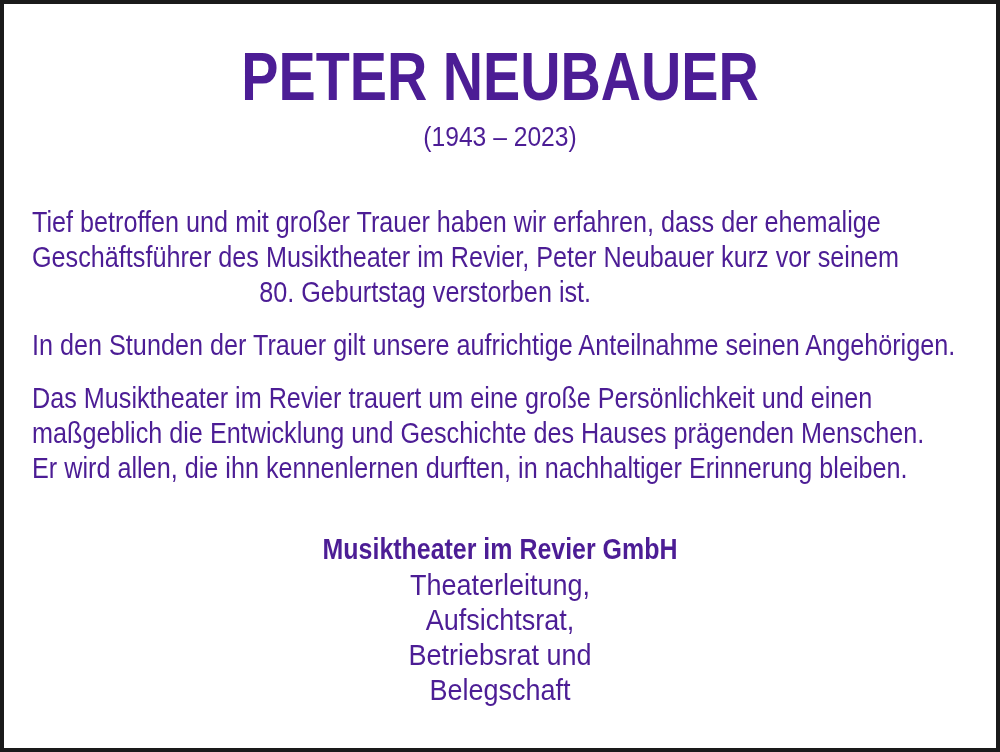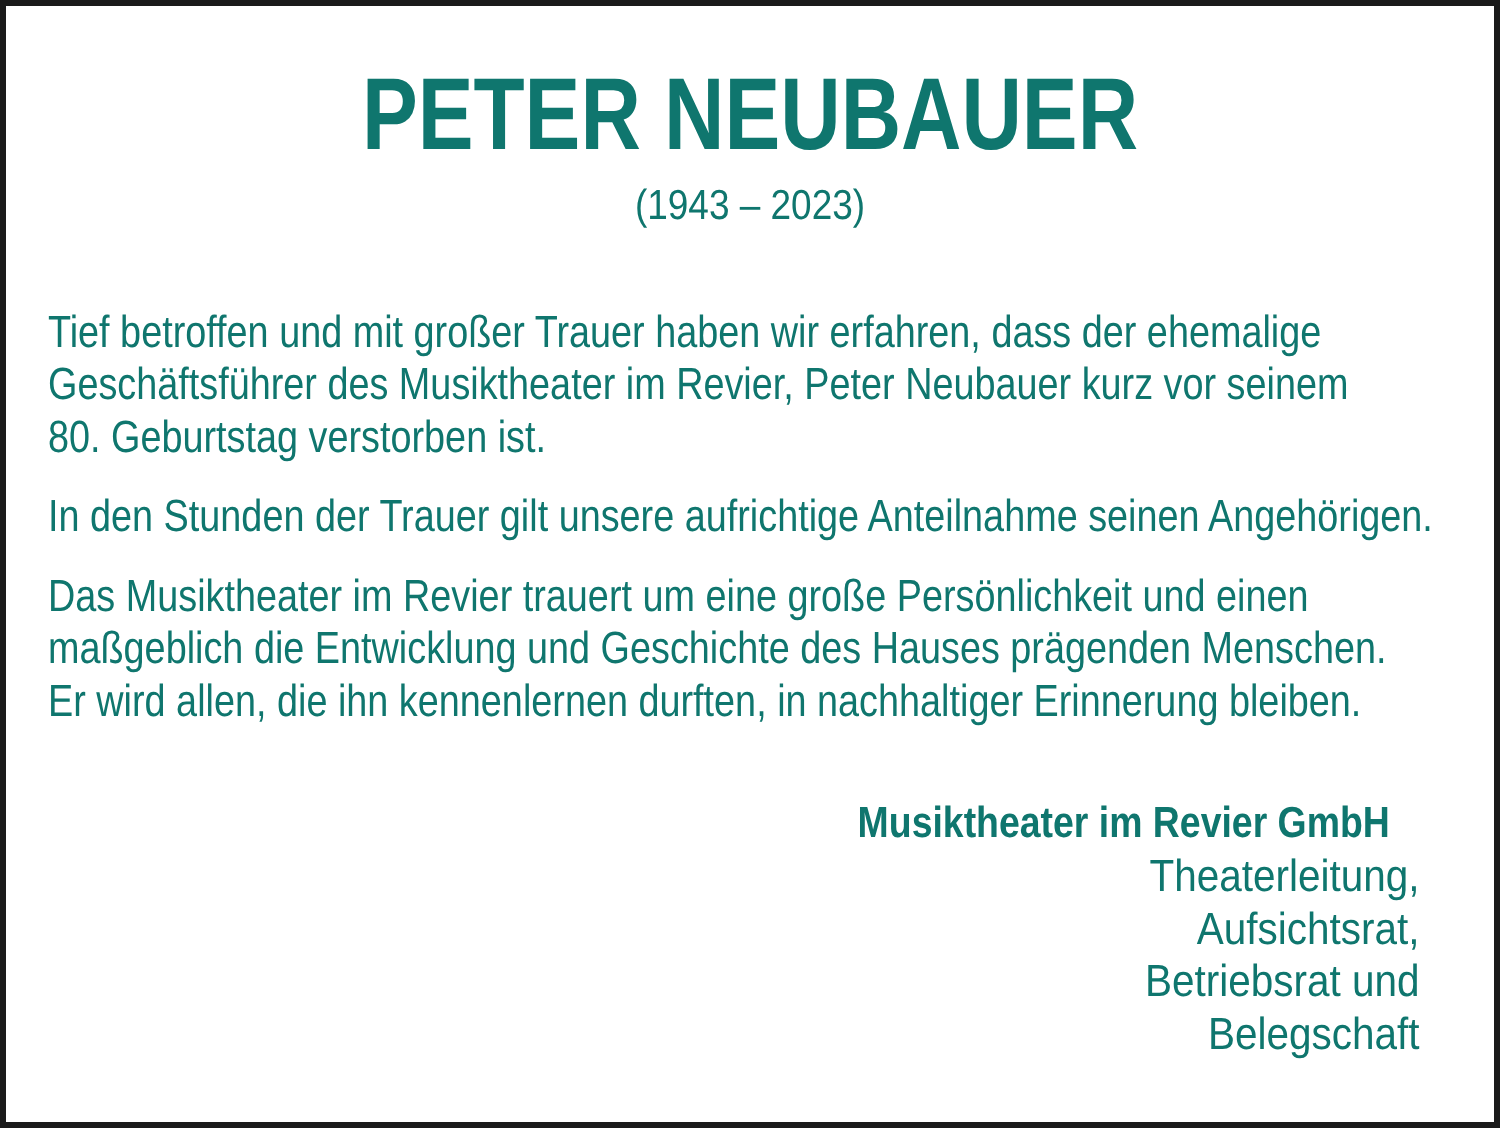--- a/index.html
+++ b/index.html
@@ -9,21 +9,21 @@
     font-family: "Liberation Sans", sans-serif;
   }
 
   .page {
     position: relative;
     width: 1000px;
     height: 752px;
     background: #ffffff;
     border: 4px solid #1a1a1a;
     overflow: hidden;
-    color: #0f766e;
+    color: #4c1d95;
   }
 
   
   .header {
     position: absolute;
     top: 36px;
     left: 0;
     width: 100%;
     text-align: center;
   }
@@ -48,37 +48,37 @@
   }
 
   
   .body-text {
     position: absolute;
     top: 200px;
     left: 28px;
     right: 28px;
   }
 
-  .paragraph { margin-bottom: 18px; }
+  .paragraph { margin-bottom: 18px; text-align: center; }
 
   .body-line {
     font-size: 30px;
     line-height: 35px;
     white-space: nowrap;
     transform: scaleX(0.84);
     transform-origin: left center;
   }
 
   
   .signature {
     position: absolute;
     top: 528px;
     left: 0;
     width: 100%;
-    text-align: right;
+    text-align: center;
   }
 
   .signature-org {
     font-size: 29px;
     font-weight: bold;
     line-height: 35px;
     white-space: nowrap;
     transform: scaleX(0.86);
     transform-origin: center center;
   }

